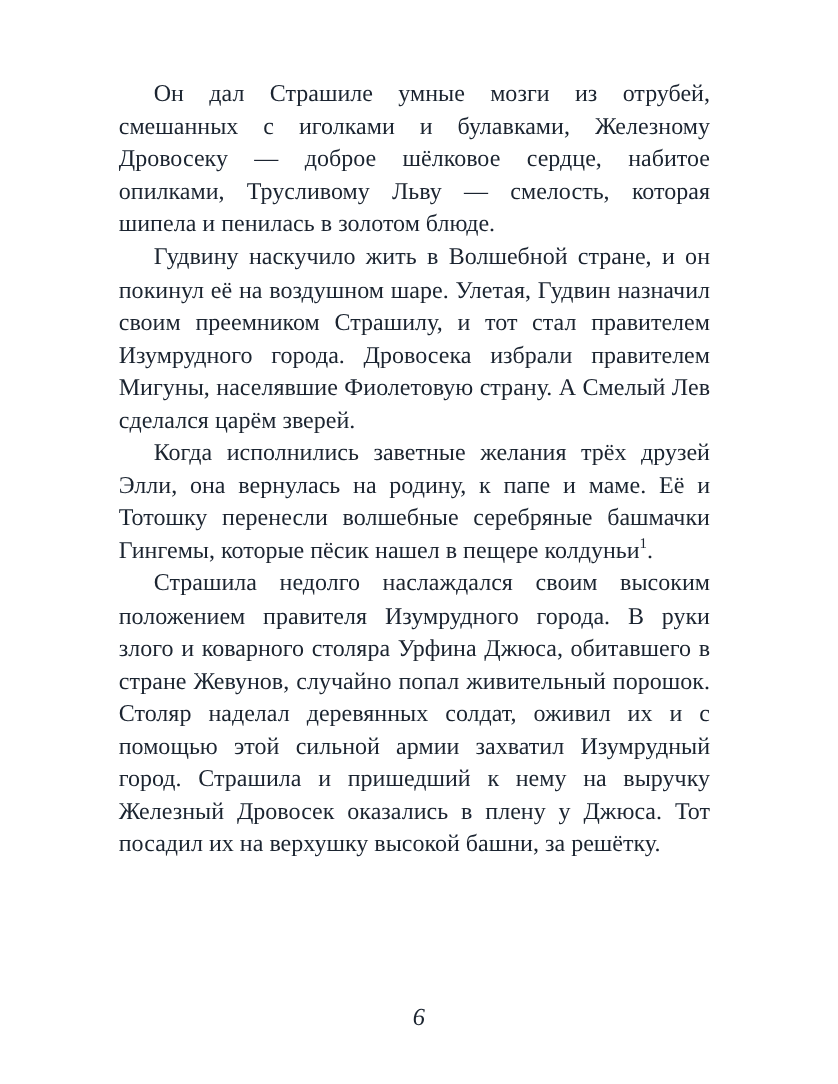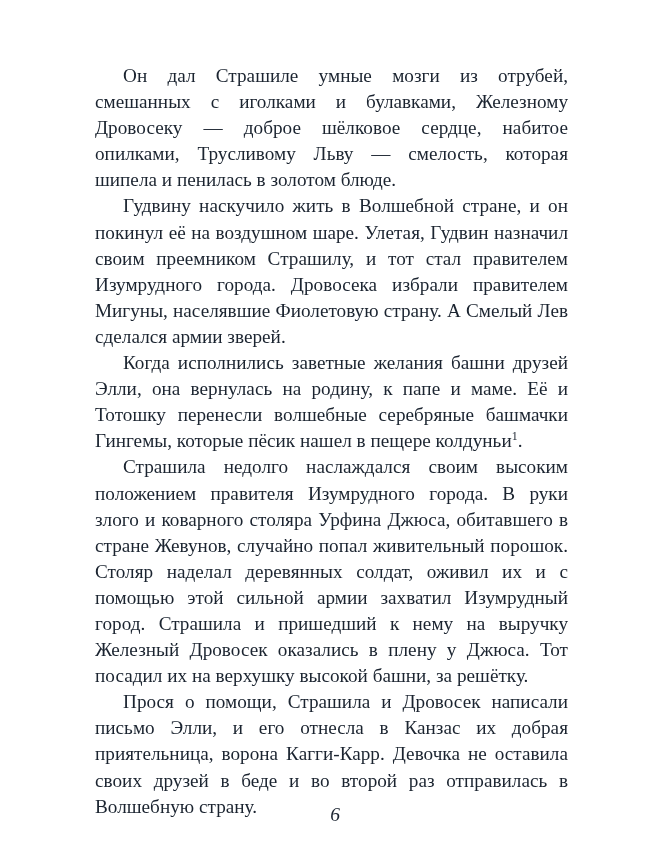--- a/index.html
+++ b/index.html
@@ -104,26 +104,25 @@
 </style>
 </head>
 <body>
 
 <div class="page">
 
   <div class="text-block">
 
     <p class="para">Он дал Страшиле умные мозги из отрубей, смешанных с иголками и булавками, Железному Дровосеку — доброе шёлковое сердце, набитое опилками, Трусливому Льву — смелость, которая шипела и пенилась в золотом блюде.</p>
 
-    <p class="para">Гудвину наскучило жить в Волшебной стране, и он покинул её на воздушном шаре. Улетая, Гудвин назначил своим преемником Страшилу, и тот стал правителем Изумрудного города. Дровосека избрали правителем Мигуны, населявшие Фиолетовую страну. А Смелый Лев сделался армии зверей.</p>
+    <p class="para">Гудвину наскучило жить в Волшебной стране, и он покинул её на воздушном шаре. Улетая, Гудвин назначил своим преемником Страшилу, и тот стал правителем Изумрудного города. Дровосека избрали правителем Мигуны, населявшие Фиолетовую страну. А Смелый Лев сделался царём зверей.</p>
 
-    <p class="para"><span>Когда исполнились заветные желания башни друзей Элли, она вернулась на родину, к папе и маме. Её и Тотошку перенесли волшебные серебряные башмачки Гингемы, которые пёсик нашел в пещере колдуньи</span><sup class="fn-ref">1</sup><span>.</span></p>
+    <p class="para"><span>Когда исполнились заветные желания трёх друзей Элли, она вернулась на родину, к папе и маме. Её и Тотошку перенесли волшебные серебряные башмачки Гингемы, которые пёсик нашел в пещере колдуньи</span><sup class="fn-ref">1</sup><span>.</span></p>
 
     <p class="para">Страшила недолго наслаждался своим высоким положением правителя Изумрудного города. В руки злого и коварного столяра Урфина Джюса, обитавшего в стране Жевунов, случайно попал живительный порошок. Столяр наделал деревянных солдат, оживил их и с помощью этой сильной армии захватил Изумрудный город. Страшила и пришедший к нему на выручку Железный Дровосек оказались в плену у Джюса. Тот посадил их на верхушку высокой башни, за решётку.</p>
 
-    <p class="para">Прося о помощи, Страшила и Дровосек написали письмо Элли, и его отнесла в Канзас их добрая приятельница, ворона Кагги-Карр. Девочка не оставила своих друзей в беде и во второй раз отправилась в Волшебную страну.</p>
 
   </div>
 
 
   <div class="page-number">6</div>
 
 </div>
 
 </body></html>

